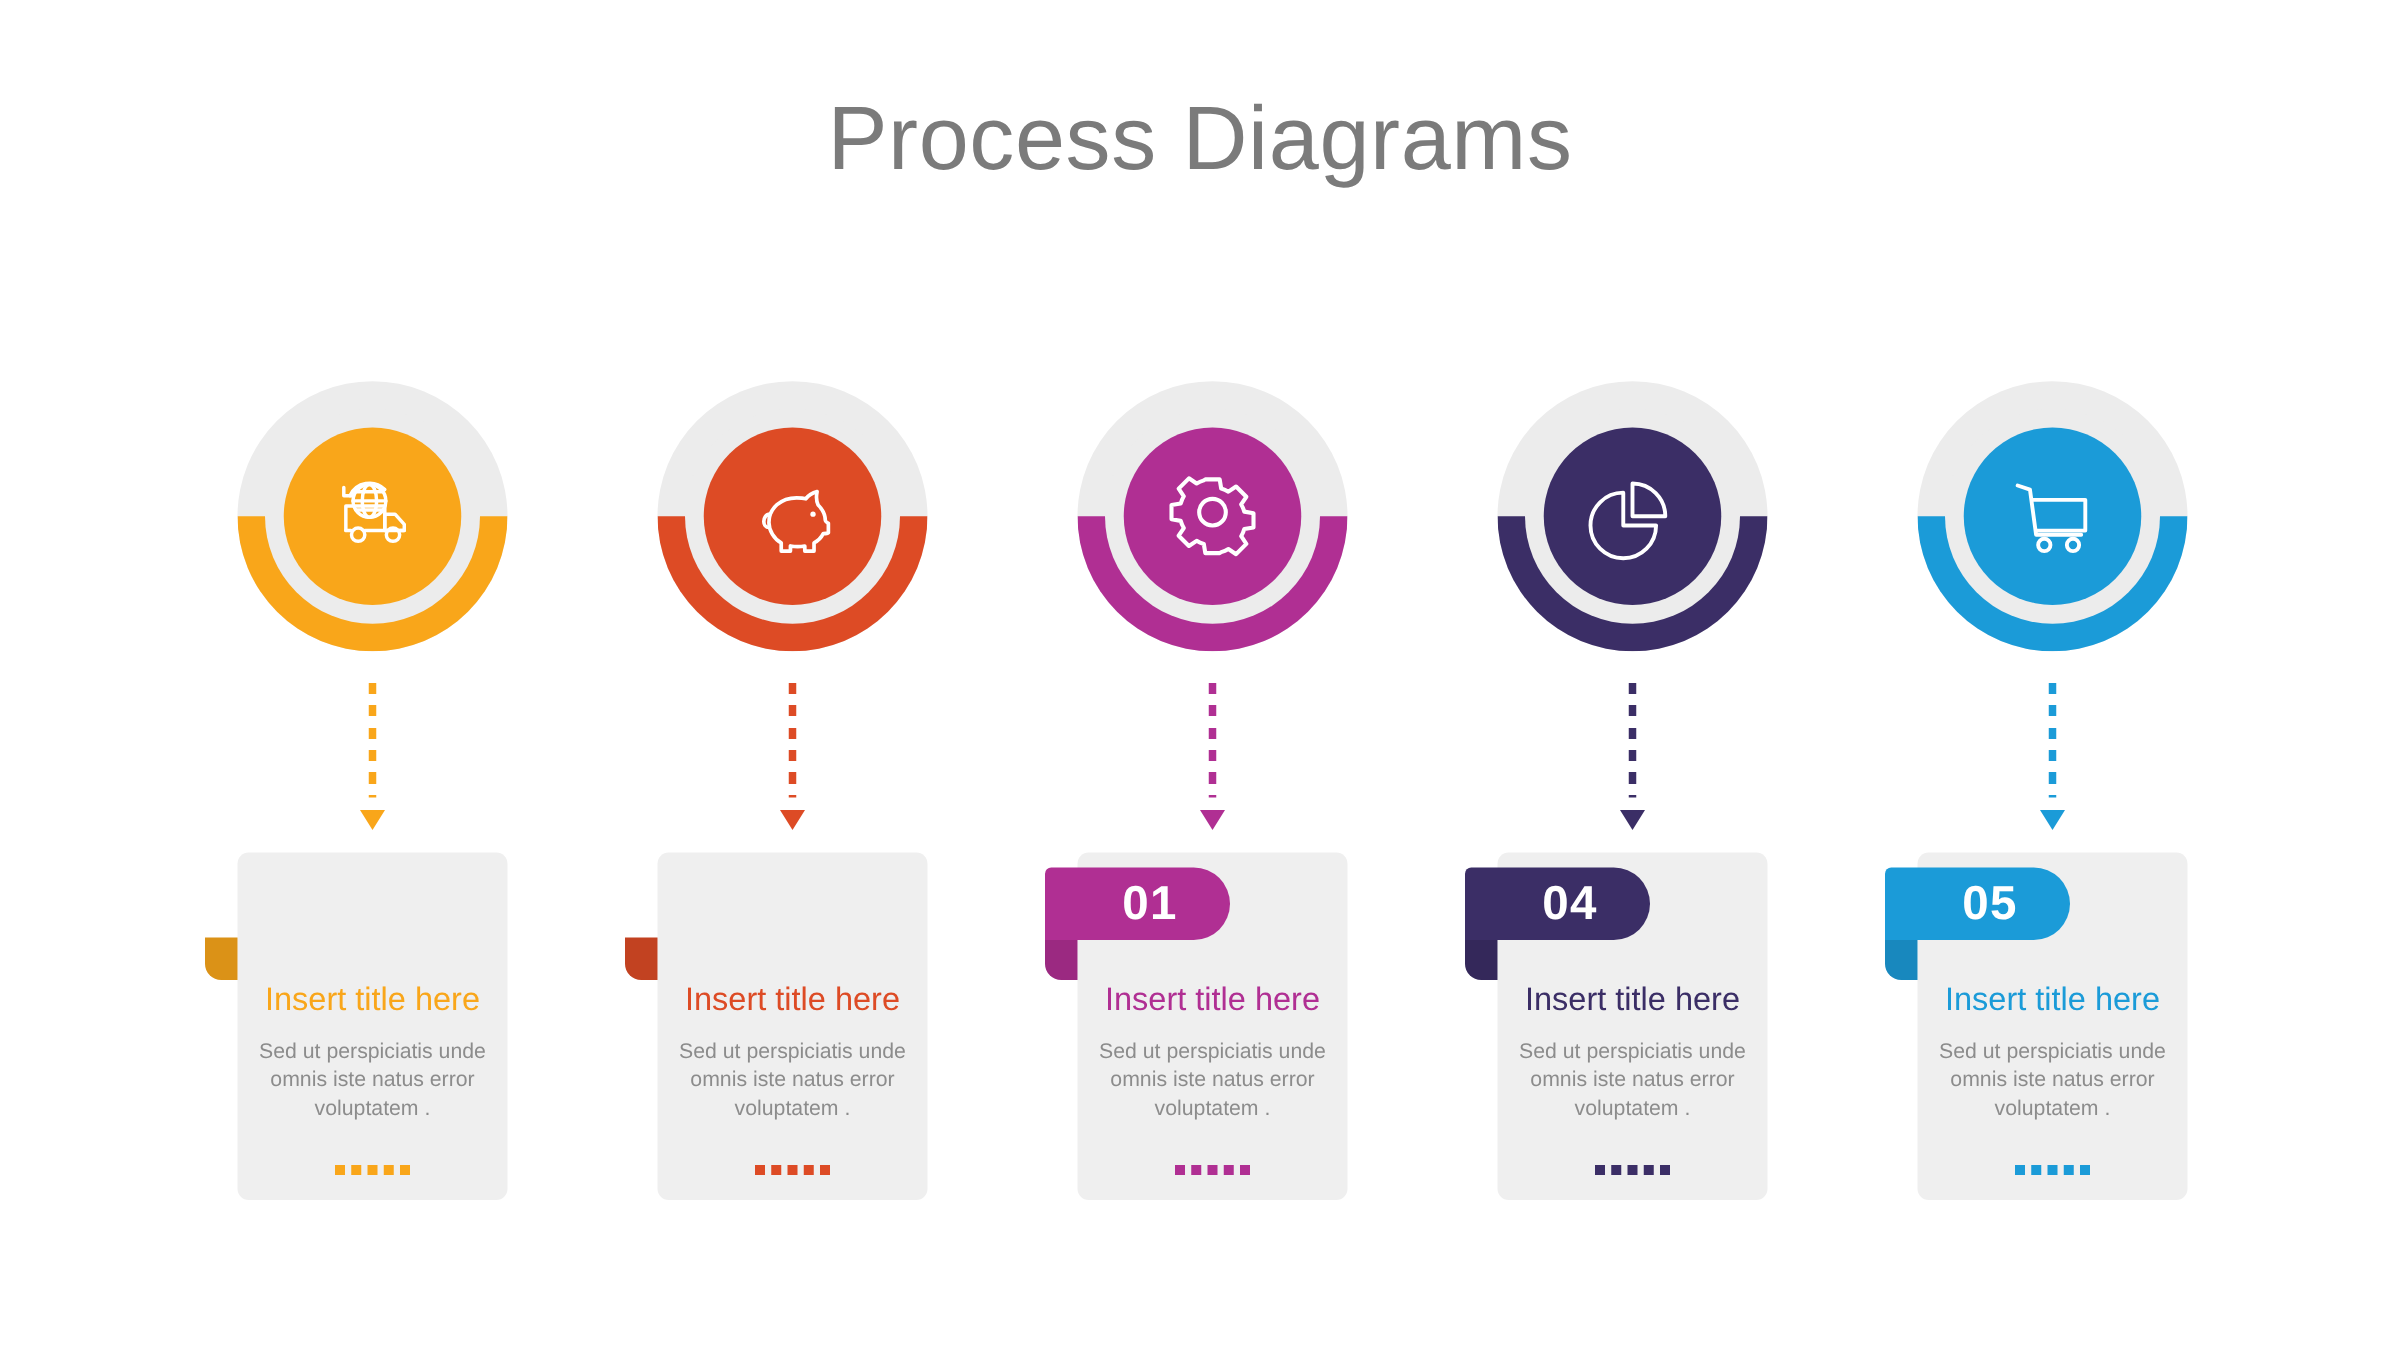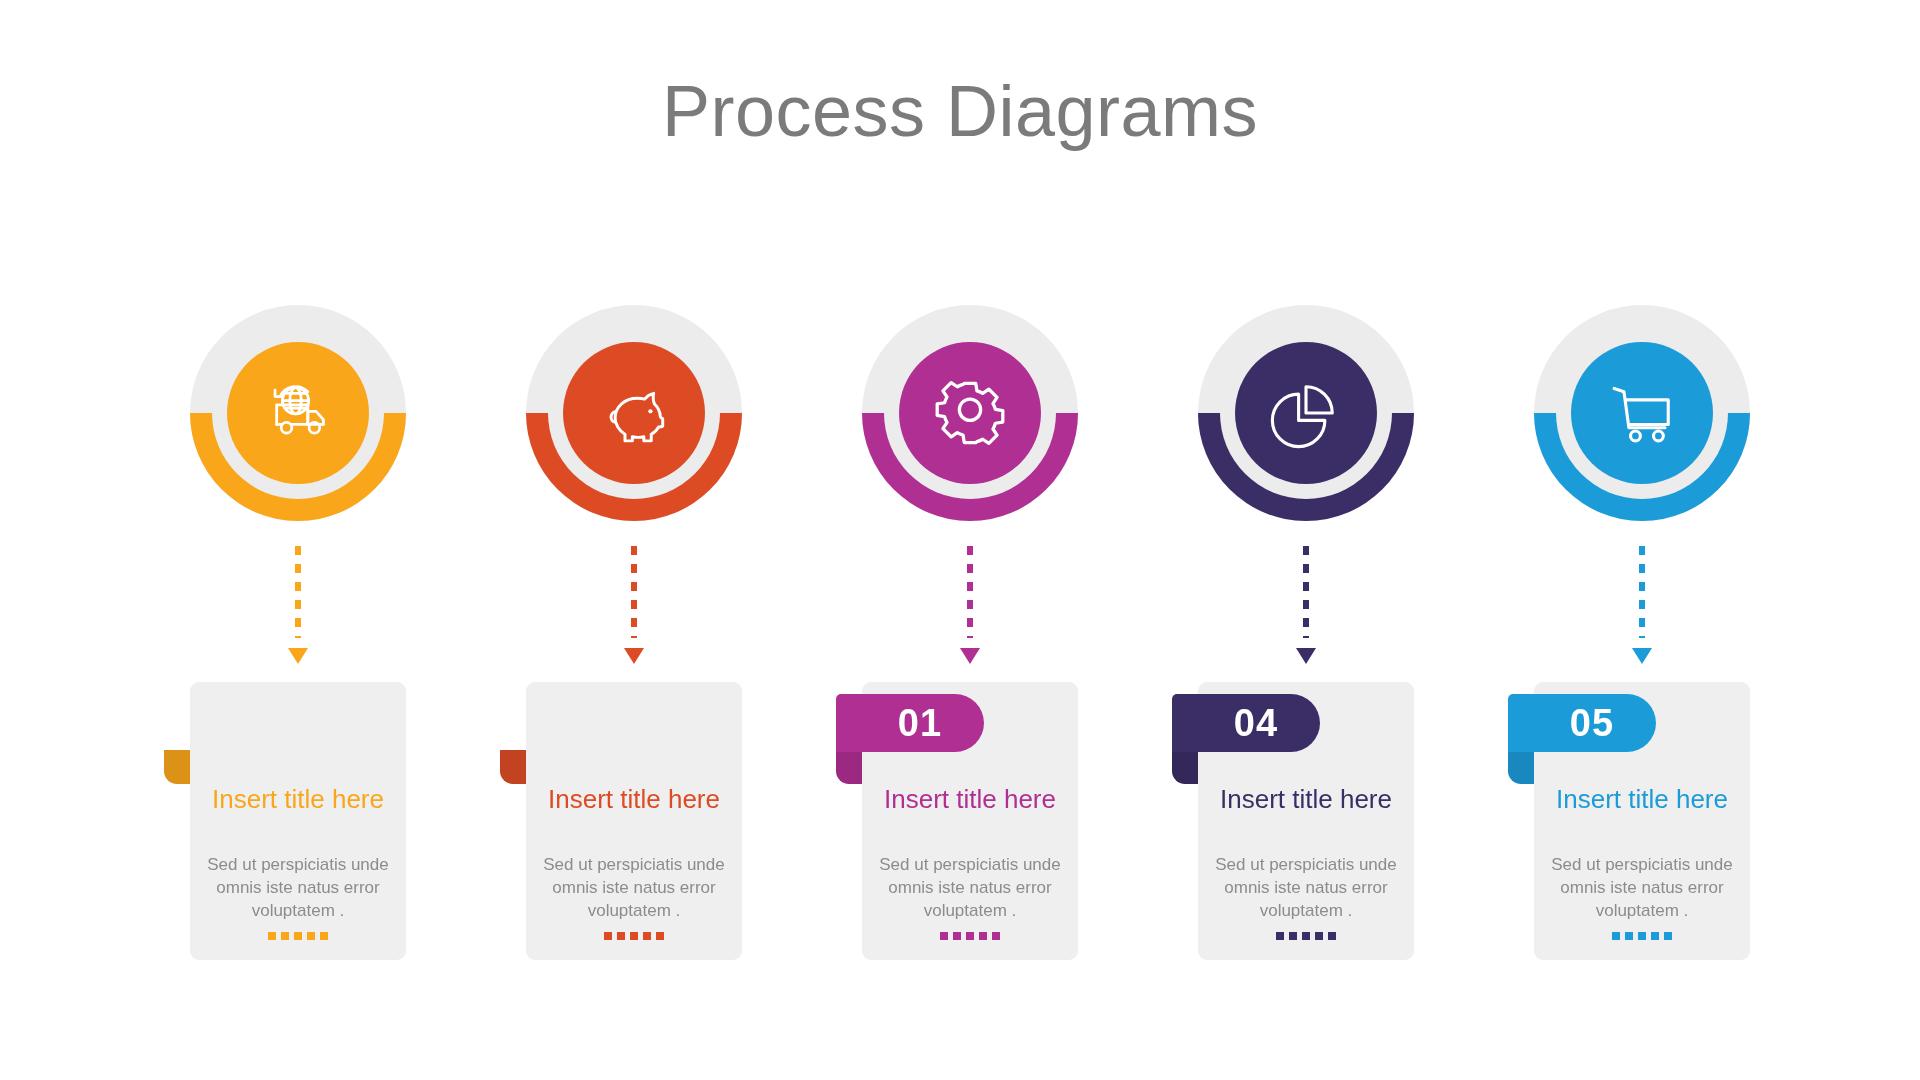--- a/index.html
+++ b/index.html
@@ -181,21 +181,20 @@
   }
   .card-body {
     position: absolute;
     left: 8px;
     top: 148px;
     width: 200px;
     text-align: center;
     font-size: 17px;
     line-height: 1.35;
     color: #8c8c8c;
-    margin-top: 24px;
   }
   .dots {
     position: absolute;
     left: 0;
     bottom: 20px;
     width: 100%;
     display: flex;
     justify-content: center;
     gap: 5px;
   }

